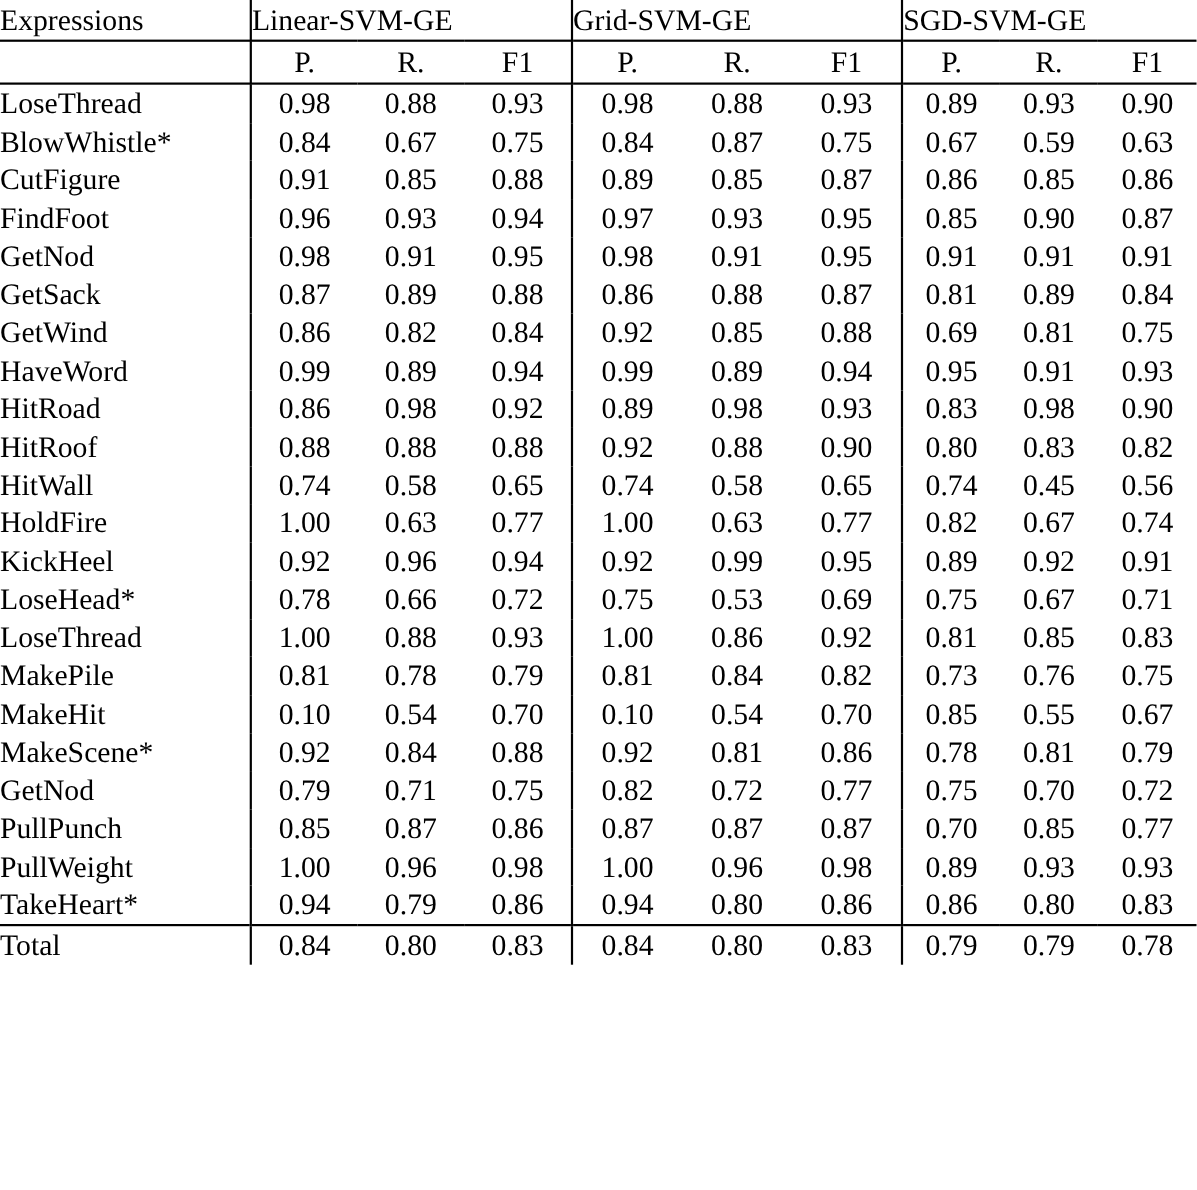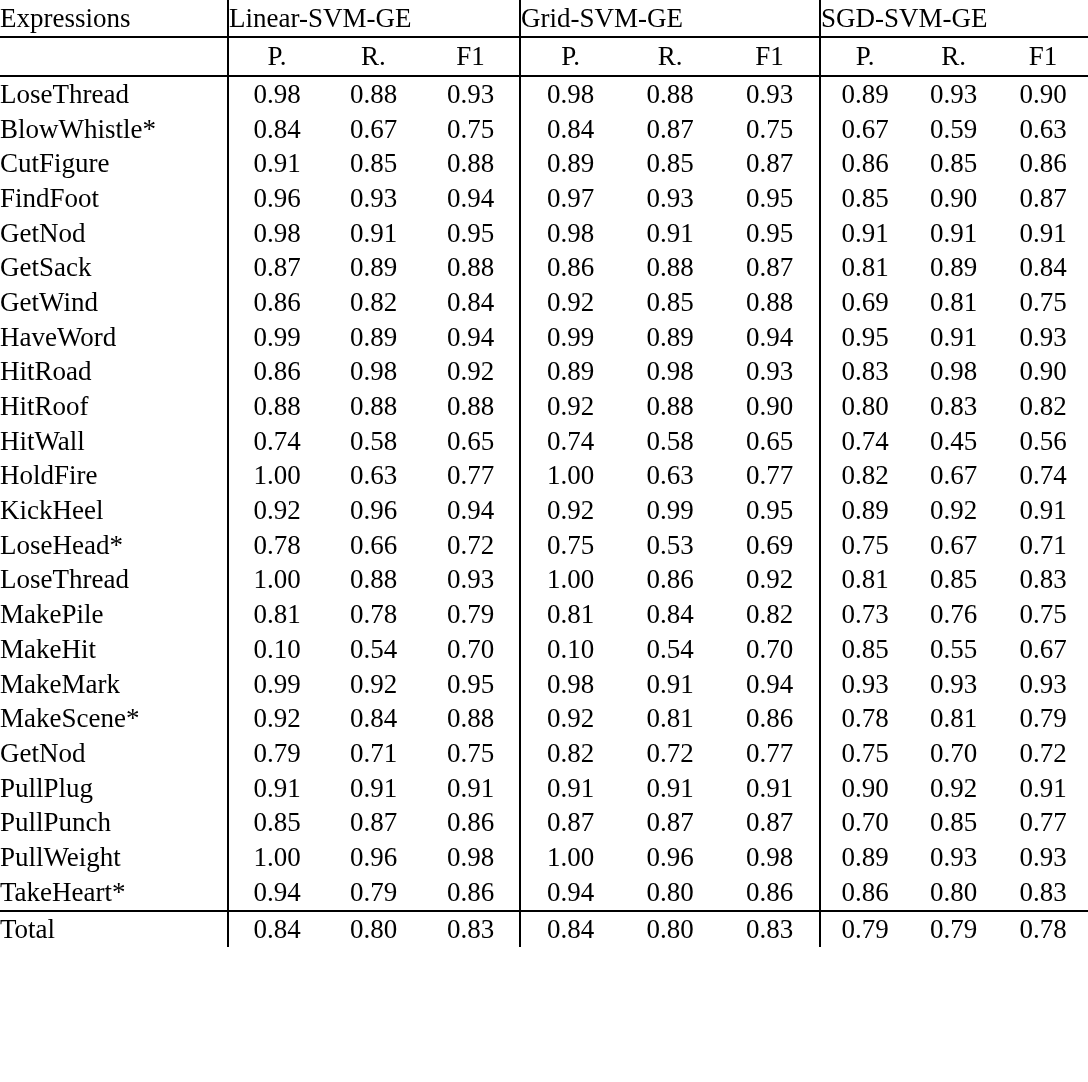--- a/index.html
+++ b/index.html
@@ -282,32 +282,20 @@
           <td class="num">0.54</td>
           <td class="num sep-r">0.70</td>
           <td class="num">0.10</td>
           <td class="num">0.54</td>
           <td class="num sep-r">0.70</td>
           <td class="num">0.85</td>
           <td class="num">0.55</td>
           <td class="num">0.67</td>
         </tr>
         <tr>
-          <td class="expr sep-r">MakeMark</td>
-          <td class="num">0.99</td>
-          <td class="num">0.92</td>
-          <td class="num sep-r">0.95</td>
-          <td class="num">0.98</td>
-          <td class="num">0.91</td>
-          <td class="num sep-r">0.94</td>
-          <td class="num">0.93</td>
-          <td class="num">0.93</td>
-          <td class="num">0.93</td>
-        </tr>
-        <tr>
           <td class="expr sep-r">MakeScene*</td>
           <td class="num">0.92</td>
           <td class="num">0.84</td>
           <td class="num sep-r">0.88</td>
           <td class="num">0.92</td>
           <td class="num">0.81</td>
           <td class="num sep-r">0.86</td>
           <td class="num">0.78</td>
           <td class="num">0.81</td>
           <td class="num">0.79</td>
@@ -316,32 +304,20 @@
           <td class="expr sep-r">GetNod</td>
           <td class="num">0.79</td>
           <td class="num">0.71</td>
           <td class="num sep-r">0.75</td>
           <td class="num">0.82</td>
           <td class="num">0.72</td>
           <td class="num sep-r">0.77</td>
           <td class="num">0.75</td>
           <td class="num">0.70</td>
           <td class="num">0.72</td>
-        </tr>
-        <tr>
-          <td class="expr sep-r">PullPlug</td>
-          <td class="num">0.91</td>
-          <td class="num">0.91</td>
-          <td class="num sep-r">0.91</td>
-          <td class="num">0.91</td>
-          <td class="num">0.91</td>
-          <td class="num sep-r">0.91</td>
-          <td class="num">0.90</td>
-          <td class="num">0.92</td>
-          <td class="num">0.91</td>
         </tr>
         <tr>
           <td class="expr sep-r">PullPunch</td>
           <td class="num">0.85</td>
           <td class="num">0.87</td>
           <td class="num sep-r">0.86</td>
           <td class="num">0.87</td>
           <td class="num">0.87</td>
           <td class="num sep-r">0.87</td>
           <td class="num">0.70</td>

